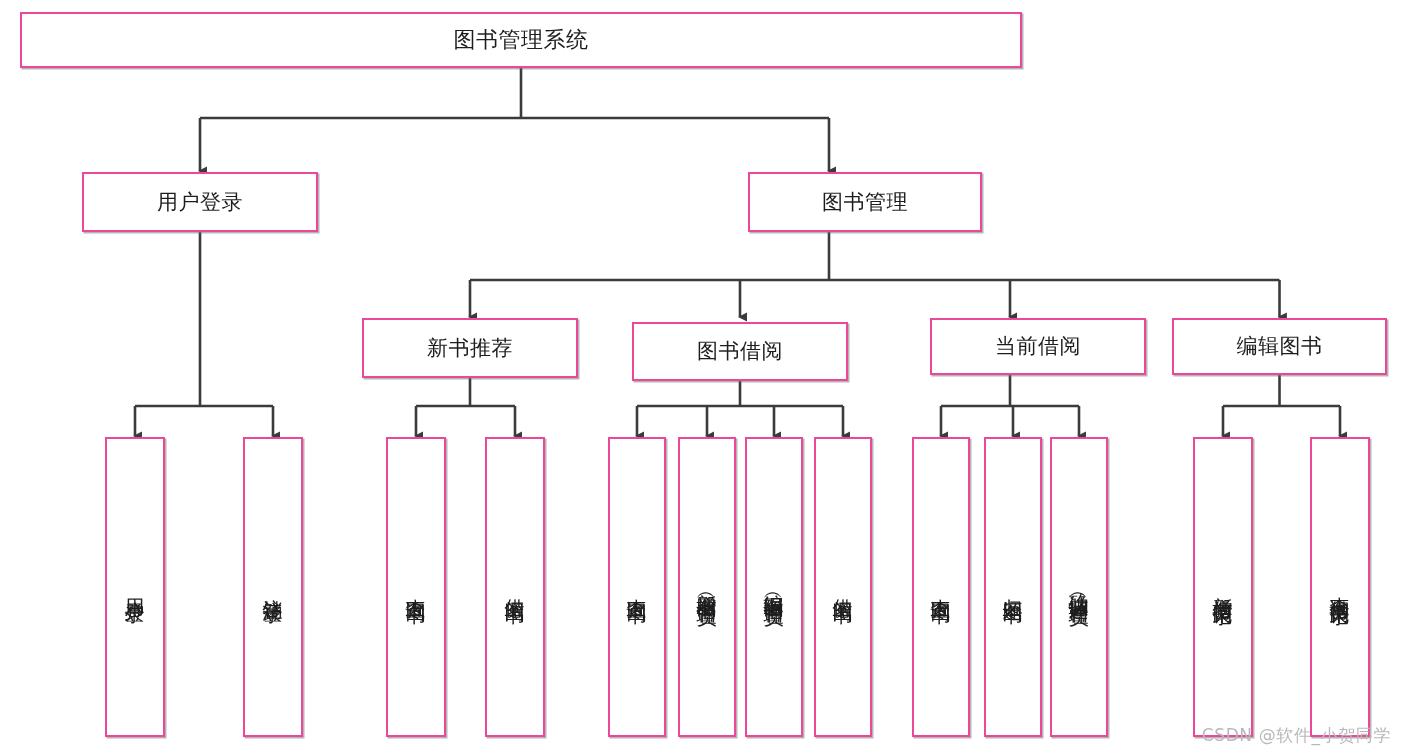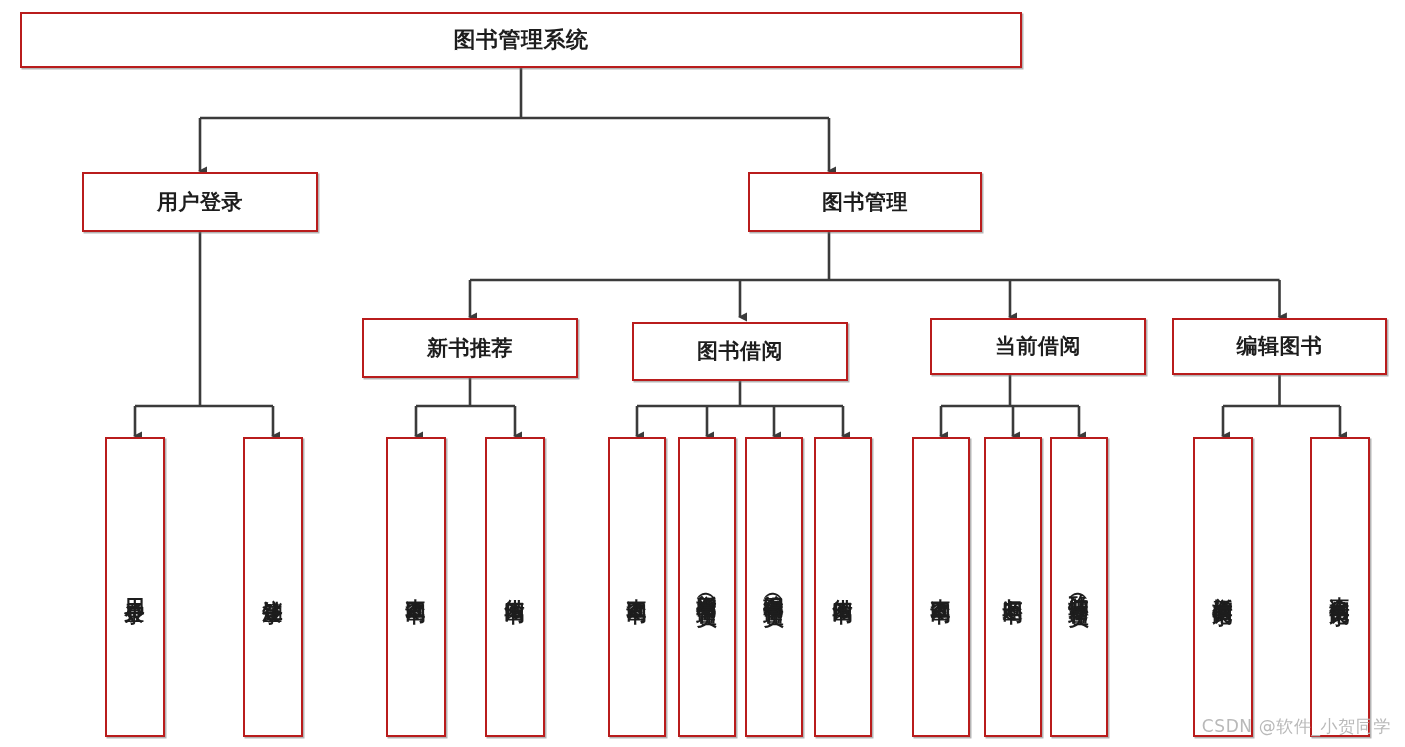--- a/index.html
+++ b/index.html
@@ -22,27 +22,26 @@
     left: 0;
     top: 0;
     width: 1405px;
     height: 747px;
     pointer-events: none;
   }
   .node {
     position: absolute;
     box-sizing: border-box;
     background: #ffffff;
-    border: 2px solid #b91c1c;
+    border: 2px solid #ec4899;
     box-shadow: 1.5px 1.5px 0 0 rgba(120,120,120,0.55);
     display: flex;
     align-items: center;
     justify-content: center;
     z-index: 2;
-    font-weight: bold;
   }
   .node-label {
     color: #1d1d1d;
     font-size: 21px;
     line-height: 1.16;
     letter-spacing: 0.5px;
     white-space: nowrap;
     text-align: center;
   }
   .node.horizontal .node-label {
@@ -55,21 +54,21 @@
     letter-spacing: 2px;
     line-height: 1;
     max-height: 286px;
   }
   .node.root .node-label {
     font-size: 22px;
   }
   #watermark {
     position: absolute;
     right: 14px;
-    bottom: 9px;
+    bottom: 0;
     font-size: 17px;
     color: #b9b9b9;
     letter-spacing: 0.6px;
     white-space: nowrap;
     z-index: 5;
     font-family: "DejaVu Sans", "Liberation Sans", sans-serif;
   }
 </style>
 </head>
 <body>

